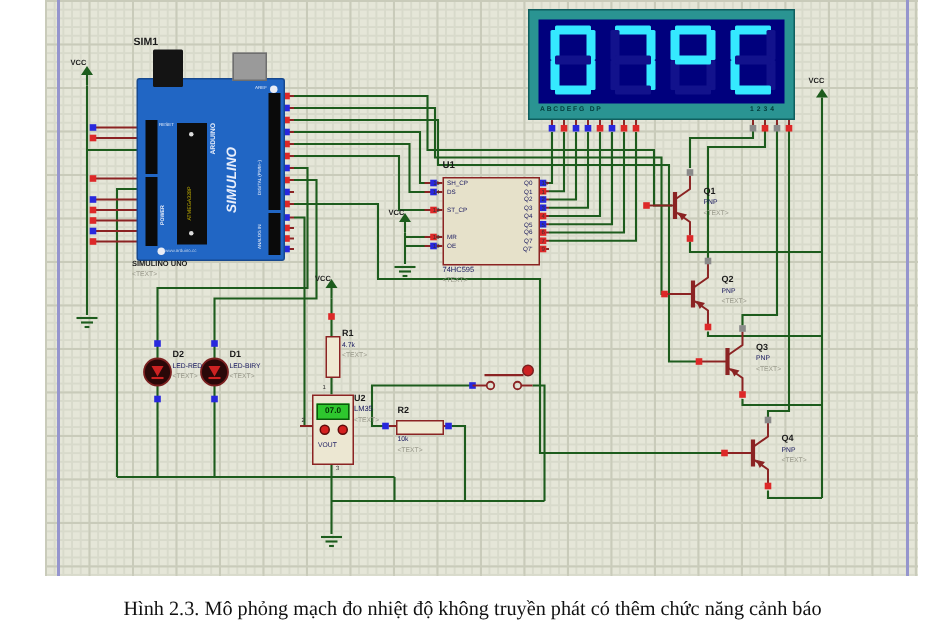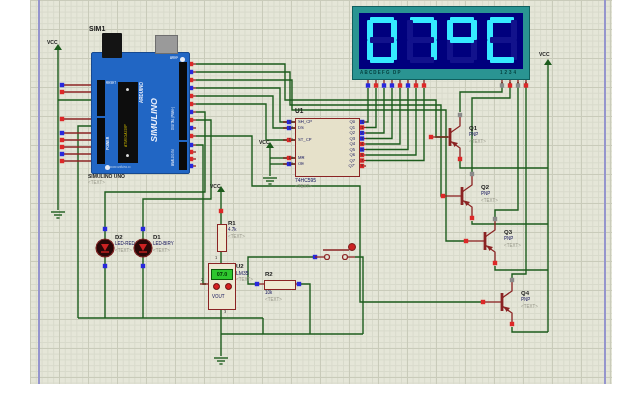--- a/index.html
+++ b/index.html
@@ -425,13 +425,14 @@
   <div class="lbl val" style="left:521px;top:298px;">PNP</div>
   <div class="lbl ph" style="left:521px;top:305px;">&lt;TEXT&gt;</div>
 
   <div class="lbl vcc" style="left:47px;top:40px;">VCC</div>
   <div class="lbl vcc" style="left:210px;top:184px;">VCC</div>
   <div class="lbl vcc" style="left:259px;top:140px;">VCC</div>
   <div class="lbl vcc" style="left:539px;top:52px;">VCC</div>
 
   <div style="position:absolute;left:320px;top:243px;width:38px;height:20px;"></div>
 
+  <div id="caption">Hình 2.3. Mô phỏng mạch đo nhiệt độ không truyền phát có thêm chức năng cảnh báo</div>
 </div>
 
 </body></html>

